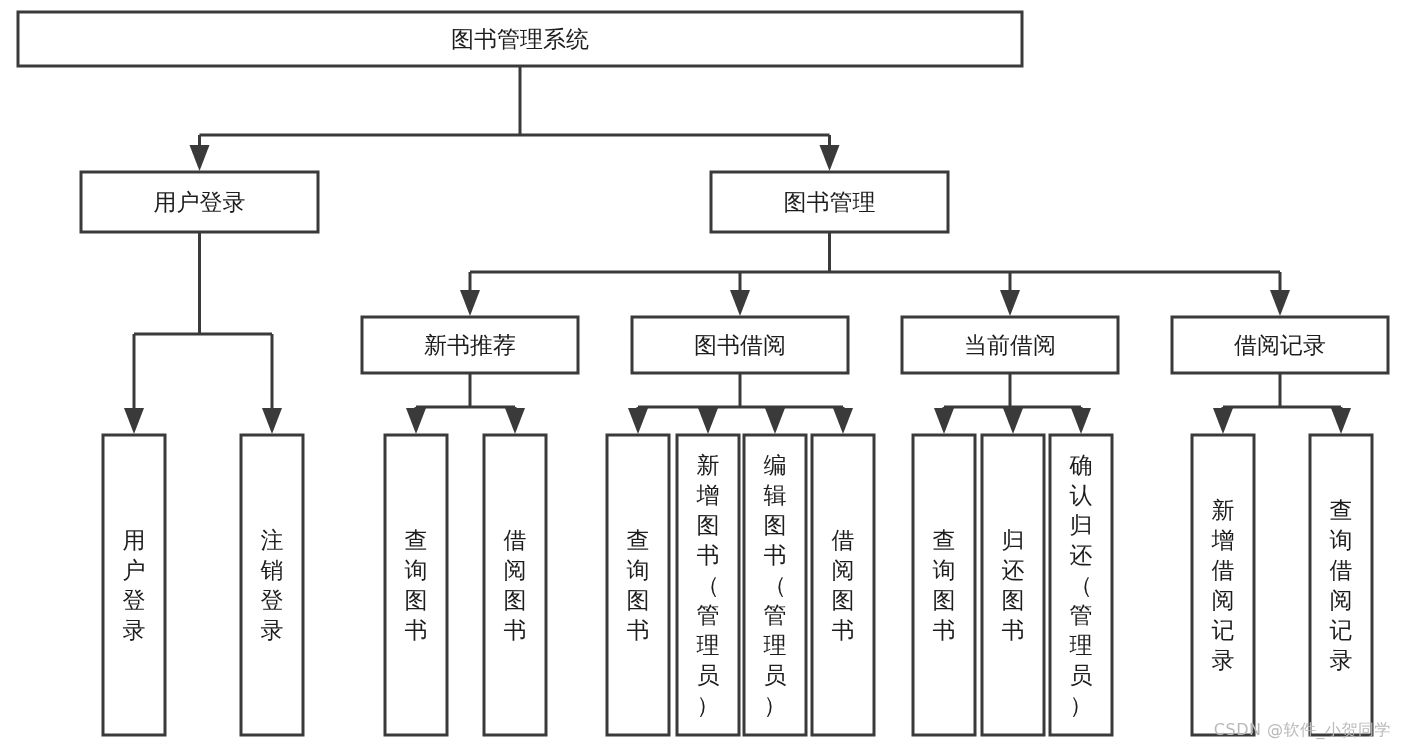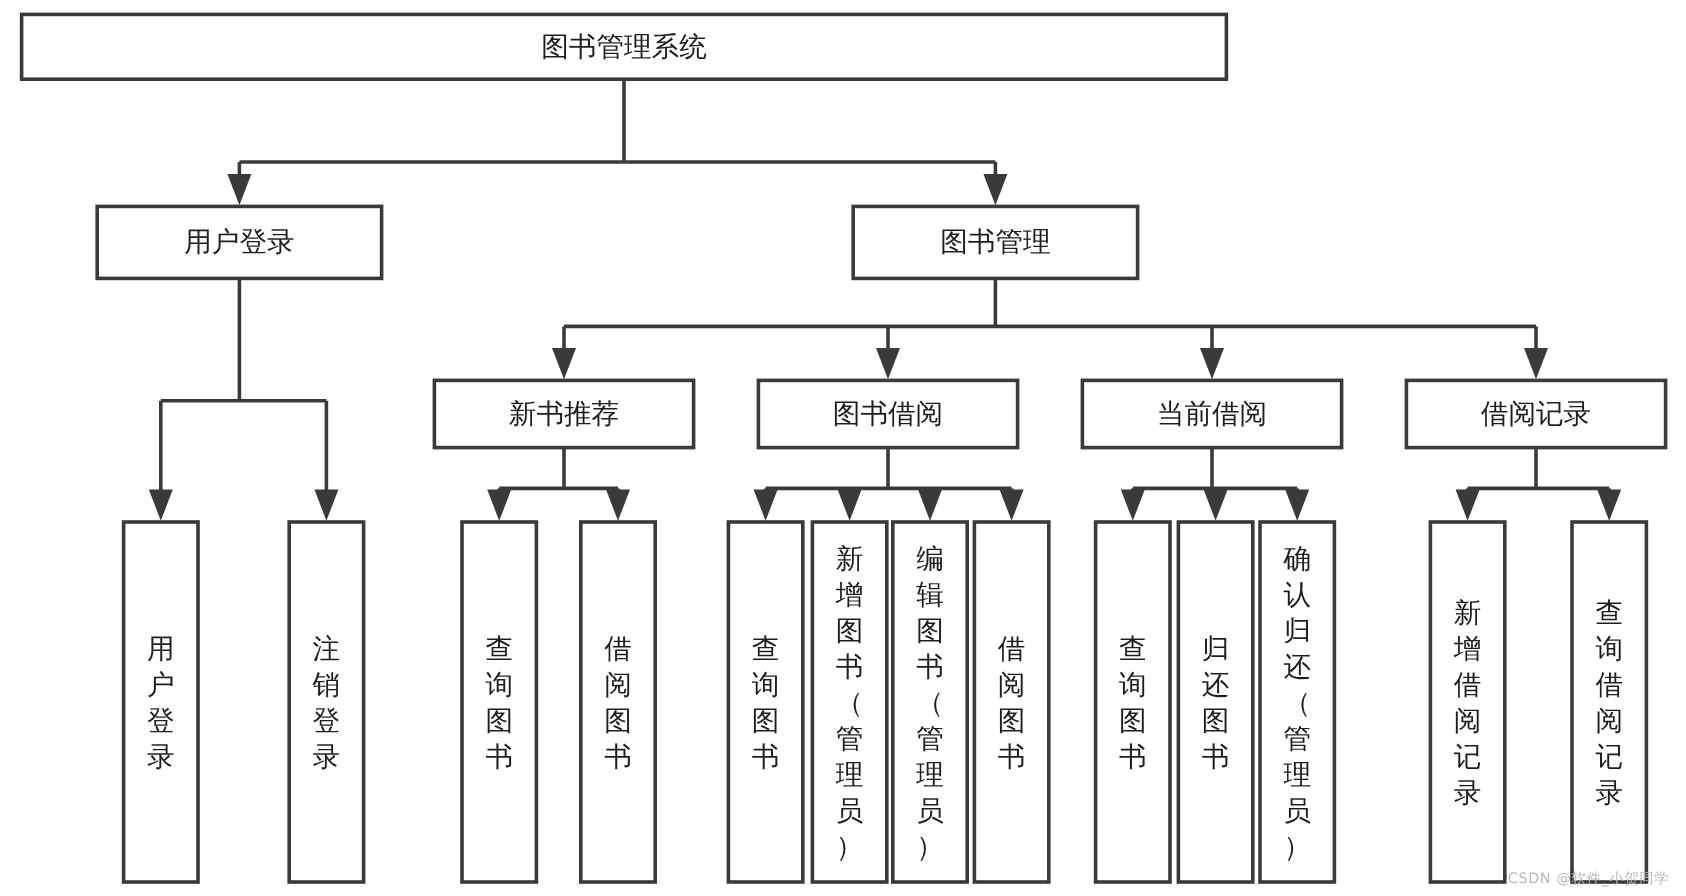--- a/index.html
+++ b/index.html
@@ -55,21 +55,21 @@
     font-family: "DejaVu Sans", "Liberation Sans", sans-serif;
     font-size: 23px;
     fill: #1d1d1d;
     text-anchor: middle;
   }
   .watermark {
     position: absolute;
     right: 14px;
     bottom: 6px;
     font-family: "DejaVu Sans", "Liberation Sans", sans-serif;
-    font-size: 12px;
+    font-size: 16px;
     color: #b9b9b9;
     letter-spacing: 0.5px;
     user-select: none;
     white-space: nowrap;
   }
 </style>
 </head>
 <body>
 
 <div id="diagram-root">

